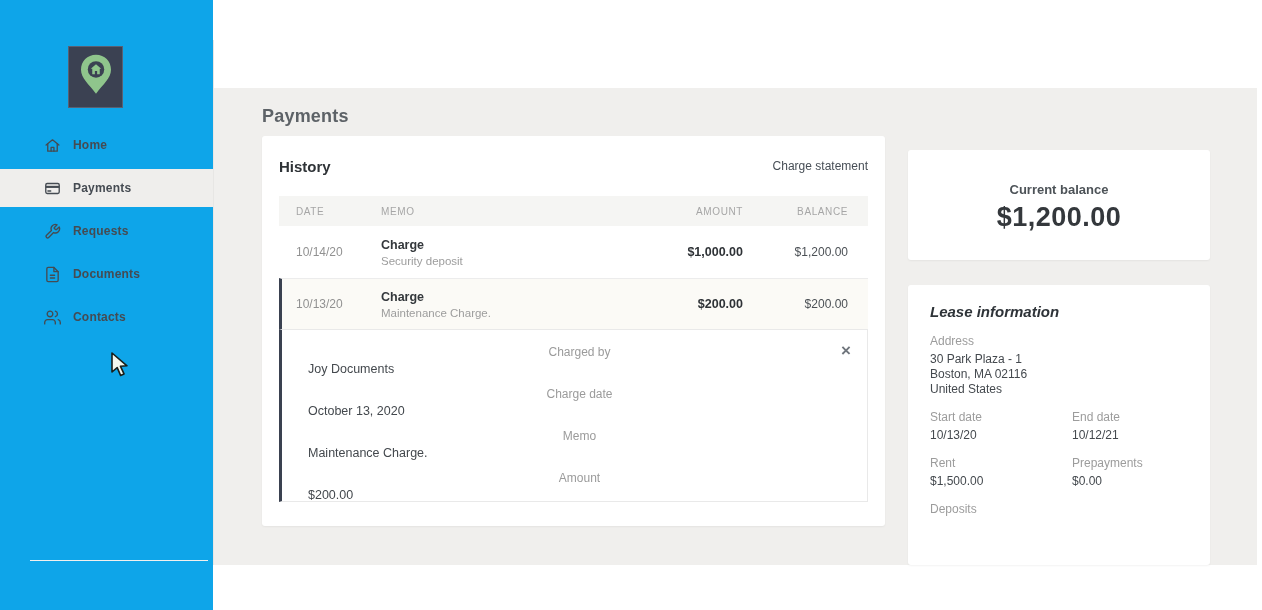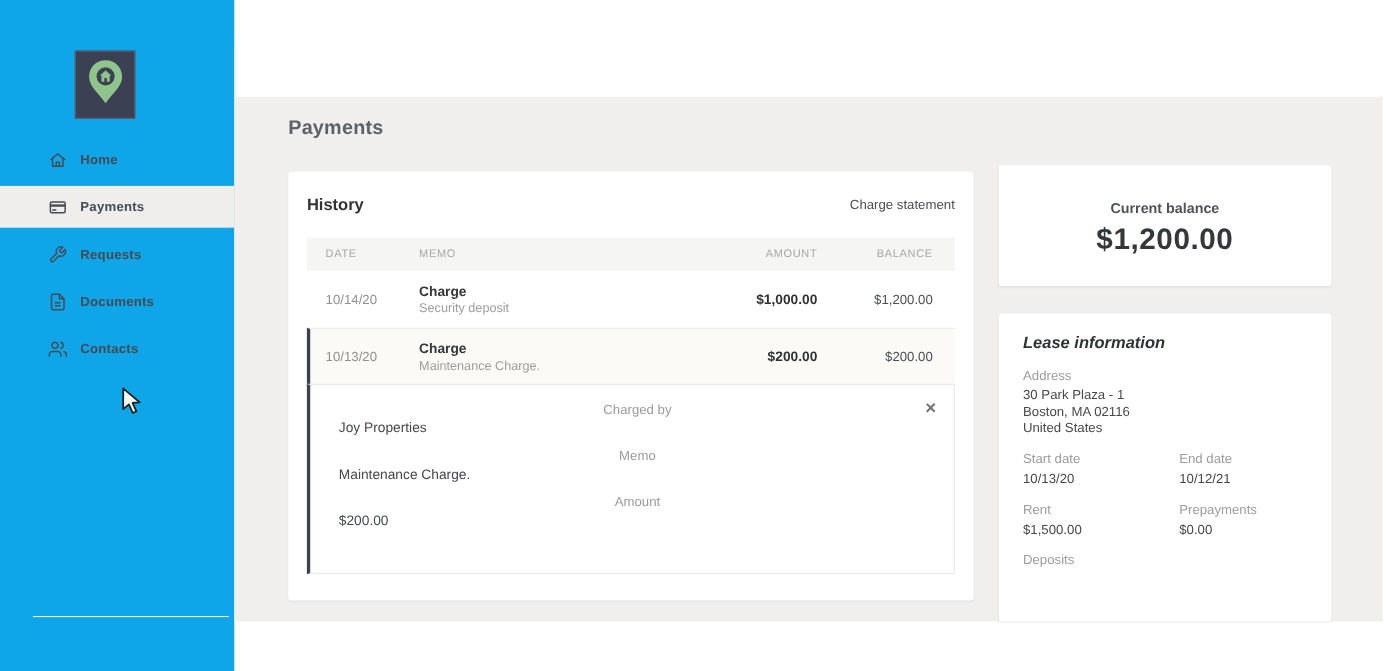--- a/index.html
+++ b/index.html
@@ -28,21 +28,21 @@
             font-size:8px; font-weight:700; color:#8c9196; letter-spacing:.3px; }
   .username { font-size:12px; font-weight:700; color:#3c4146; }
 
   
   .main { position:absolute; left:214px; top:88px; width:1043px; height:477px; background:#f0efed; }
   .page-title { position:absolute; left:48px; top:18px; font-size:18px; font-weight:700; color:#5d6267; letter-spacing:.2px; }
 
   .card { position:absolute; background:#fff; border-radius:3px; box-shadow:0 1px 2px rgba(0,0,0,.05); }
 
   
-  .history-card { left:48px; top:68px; width:623px; height:390px; padding:20px 17px 0 17px; }
+  .history-card { left:48px; top:48px; width:623px; height:390px; padding:20px 17px 0 17px; }
   .history-head { display:flex; justify-content:space-between; align-items:center; height:20px; margin-bottom:20px; }
   .history-title { font-size:15px; font-weight:700; color:#2f3337; }
   .email-link { font-size:12px; font-weight:500; color:#474e56; cursor:pointer; }
   .tgrid { display:grid; grid-template-columns:85px 1fr 125px 105px; align-items:center; }
   .thead { background:#f5f5f3; height:30px; padding:0 20px 0 17px;
            font-size:10px; color:#a6a6a6; letter-spacing:.6px; }
   .thead .col-r { text-align:right; }
   .trow { height:52px; padding:0 20px 0 17px; cursor:pointer; }
   .trow.selected { background:#fbfaf6; border-top:1px solid #ececec; border-bottom:1px solid #ececec;
                    border-left:3px solid #3a4150; padding-left:14px; height:52px; }
@@ -181,21 +181,25 @@
           <span class="memo-sub" style="display:block">Maintenance Charge.</span>
         </span>
         <span class="cell-amount">$200.00</span>
         <span class="cell-balance">$200.00</span>
       </div>
 
       <div class="detail-panel">
         <span class="close-x">×</span>
         <div class="dfield">
           <div class="dlabel">Charged by</div>
-          <div class="dvalue">Joy Properties</div>
+          <div class="dvalue">Joy Documents</div>
+        </div>
+        <div class="dfield">
+          <div class="dlabel">Charge date</div>
+          <div class="dvalue">October 13, 2020</div>
         </div>
         <div class="dfield">
           <div class="dlabel">Memo</div>
           <div class="dvalue">Maintenance Charge.</div>
         </div>
         <div class="dfield">
           <div class="dlabel">Amount</div>
           <div class="dvalue">$200.00</div>
         </div>
       </div>

